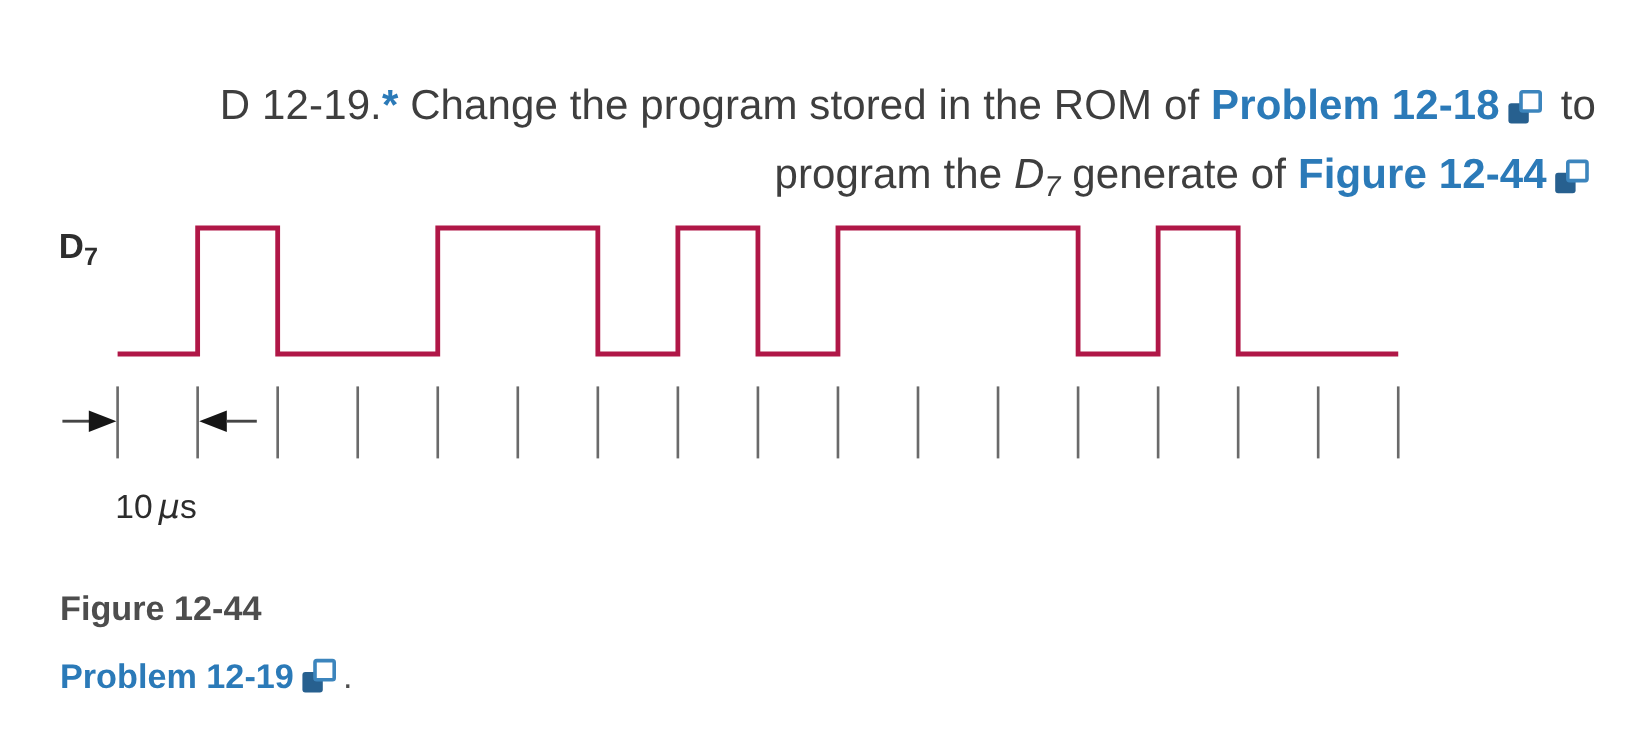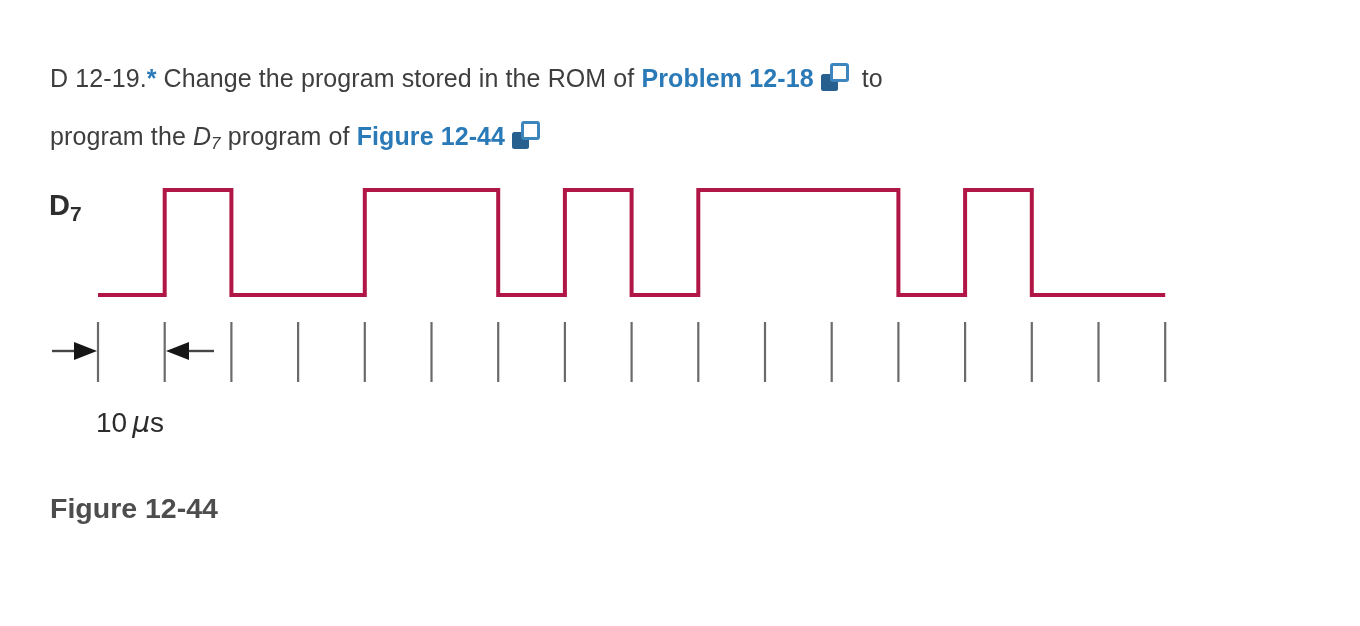--- a/index.html
+++ b/index.html
@@ -2,22 +2,23 @@
 <html><head>
 <meta charset="utf-8">
 <style>
   html,body{margin:0;padding:0;background:#ffffff;}
   body{width:1360px;height:626px;position:relative;overflow:hidden;
        font-family:"Liberation Sans","DejaVu Sans",sans-serif;
        -webkit-font-smoothing:antialiased;}
 
   .problem-text{
     position:absolute;left:50px;top:24px;width:1280px;
-    font-size:25px;line-height:58px;color:#3e3e3e;
+    font-size:35px;line-height:58px;color:#3e3e3e;
     letter-spacing:0.1px;
+    text-align:right;
   }
   .link{color:#2b7ab8;font-weight:bold;text-decoration:none;cursor:pointer;}
   .star{color:#2b7ab8;font-weight:bold;}
   .ital{font-style:italic;}
   sub.sb{font-size:0.68em;vertical-align:-0.25em;line-height:0;}
 
   
   .pages-icon{display:inline-block;position:relative;width:28px;height:28px;
               vertical-align:-4px;margin:0 6px 0 7px;cursor:pointer;}
   .pages-icon .pg-back{position:absolute;left:0;bottom:0;width:17px;height:17px;
@@ -40,21 +41,21 @@
 
   .caption{position:absolute;left:50px;top:480px;font-size:28.5px;line-height:56px;}
   .caption .cap-title{font-weight:bold;color:#4d4d4d;}
   .caption .cap-period{color:#4d4d4d;font-weight:normal;}
 </style>
 </head>
 <body>
 
 <p class="problem-text">
   <span>D 12-19.</span><span class="star">*</span><span> Change the program stored in the ROM of </span><a class="link">Problem 12-18</a><span class="pages-icon"><span class="pg-back"></span><span class="pg-front"></span></span><span> to</span><br>
-  <span>program the </span><span class="ital"><span>D</span><sub class="sb">7</sub></span><span> program of </span><a class="link">Figure 12-44</a><span class="pages-icon"><span class="pg-back"></span><span class="pg-front"></span></span>
+  <span>program the </span><span class="ital"><span>D</span><sub class="sb">7</sub></span><span> generate of </span><a class="link">Figure 12-44</a><span class="pages-icon"><span class="pg-back"></span><span class="pg-front"></span></span>
 </p>
 
 <div class="figure-area">
   <svg id="wave-svg" width="1180" height="268" viewBox="0 0 1180 268">
 
     <text class="sig-label" x="9" y="39" font-size="29"><tspan>D</tspan><tspan font-size="21" dy="6">7</tspan></text>
 
     <polyline id="wave-trace" points="58.0,119.0 124.7,119.0 124.7,14.0 191.4,14.0 191.4,119.0 324.8,119.0 324.8,14.0 458.2,14.0 458.2,119.0 524.9,119.0 524.9,14.0 591.6,14.0 591.6,119.0 658.3,119.0 658.3,14.0 858.4,14.0 858.4,119.0 925.1,119.0 925.1,14.0 991.8,14.0 991.8,119.0 1125.2,119.0" stroke="#b01747"></polyline>
 
     <g id="tick-group">
@@ -83,13 +84,14 @@
       <polygon class="dim-head" points="126,175 149,166 149,184"></polygon>
       <line class="dim-line" x1="149" y1="175" x2="174" y2="175"></line>
     </g>
 
     <text class="time-text" x="56" y="256"><tspan>10</tspan><tspan class="mu" dx="5">μ</tspan><tspan>s</tspan></text>
   </svg>
 </div>
 
 <div class="caption">
   <div class="cap-title">Figure 12-44</div>
+  <div><a class="link">Problem 12-19</a><span class="pages-icon"><span class="pg-back"></span><span class="pg-front"></span></span><span class="cap-period">.</span></div>
 </div>
 
 </body></html>

